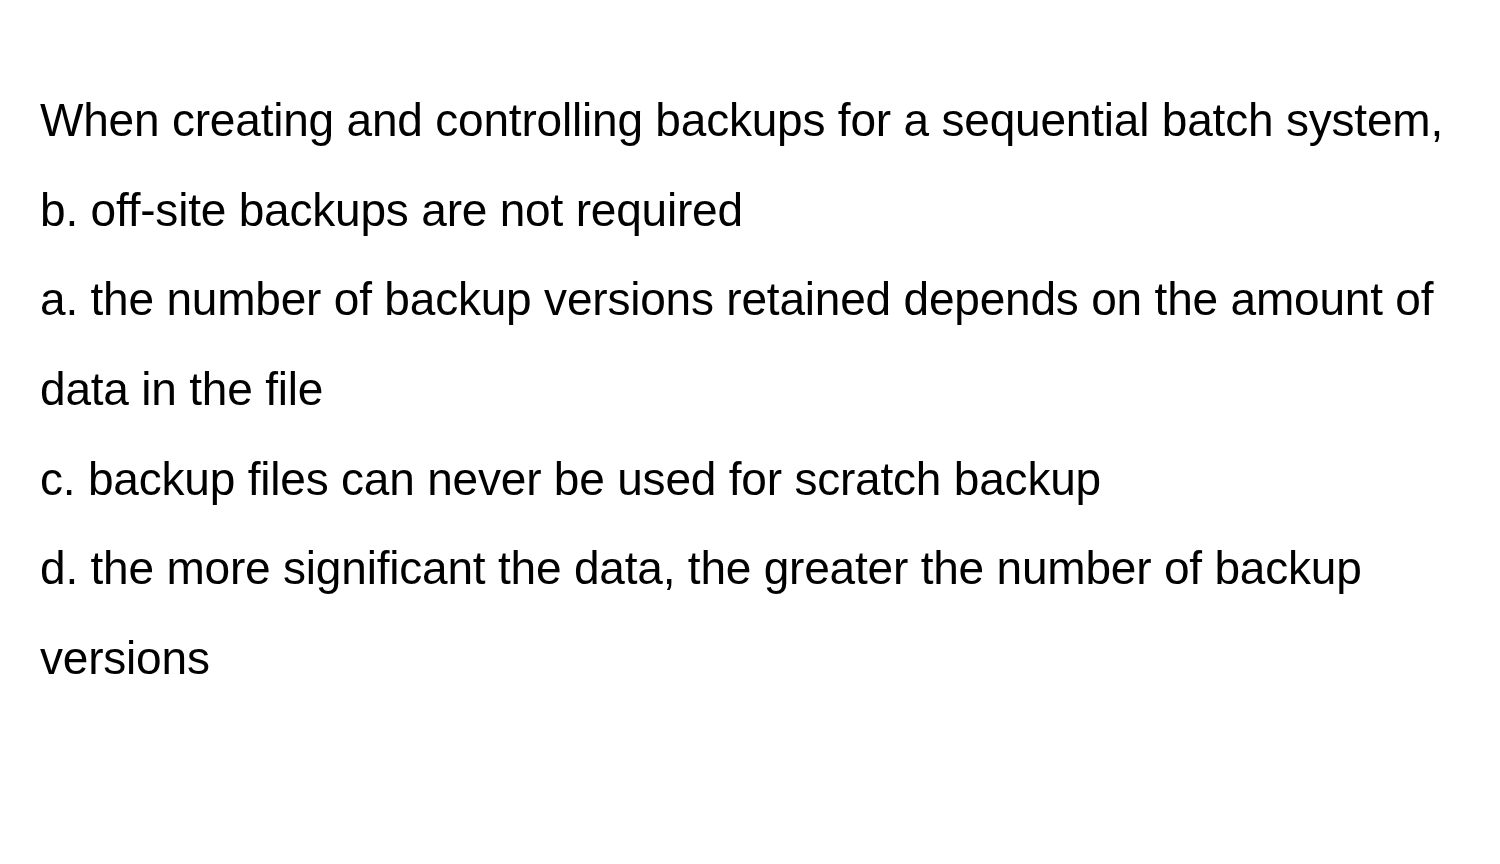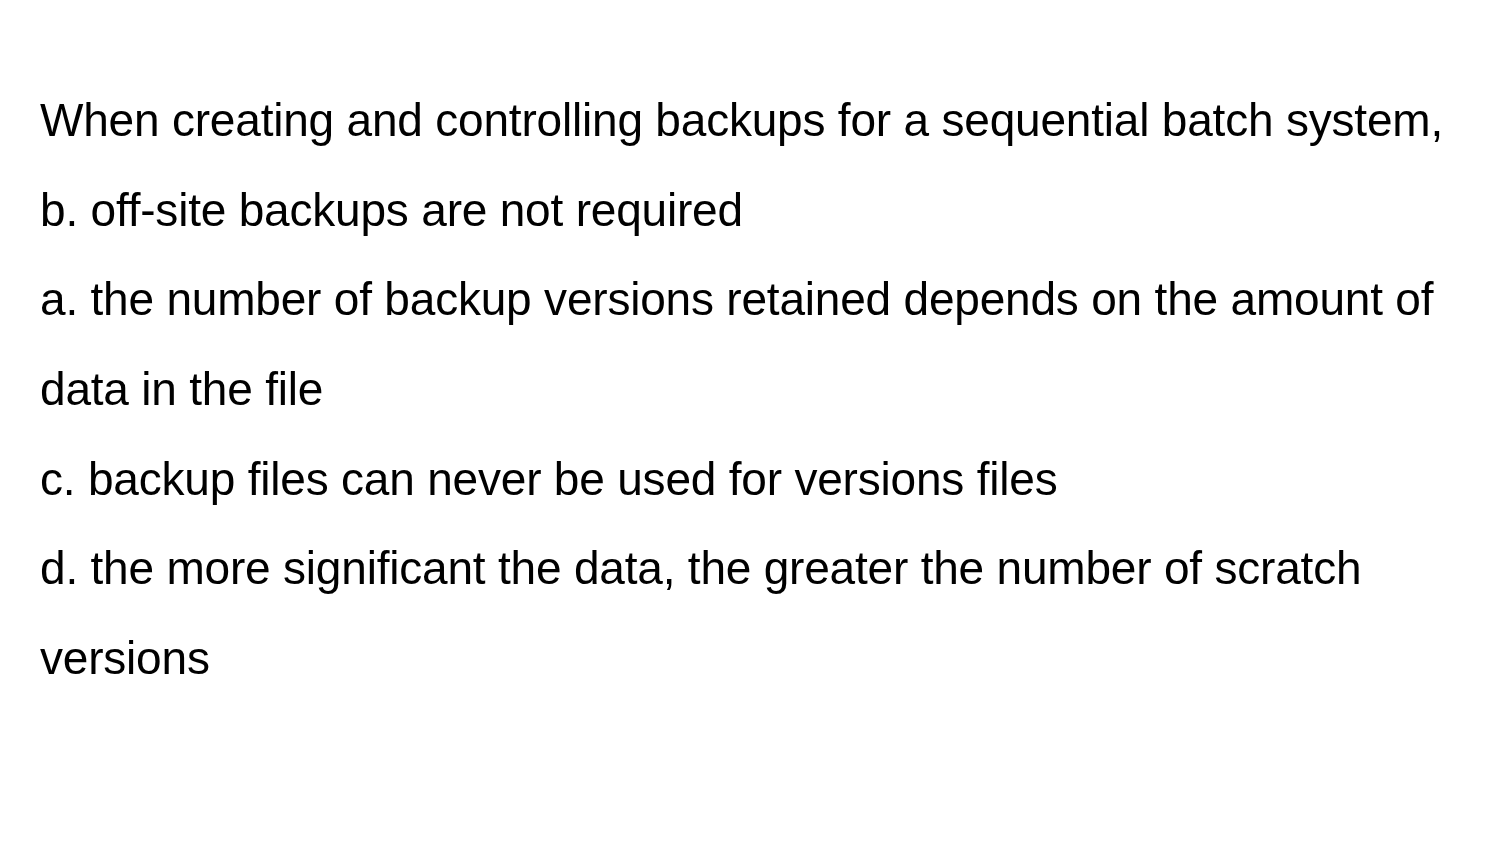--- a/index.html
+++ b/index.html
@@ -22,15 +22,15 @@
     display: block;
   }
 </style>
 </head>
 <body>
 
 <div class="content">
   <span class="block">When creating and controlling backups for a sequential batch system,</span>
   <span class="block">b. off-site backups are not required</span>
   <span class="block">a. the number of backup versions retained depends on the amount of data in the file</span>
-  <span class="block">c. backup files can never be used for versions files</span>
-  <span class="block">d. the more significant the data, the greater the number of scratch versions</span>
+  <span class="block">c. backup files can never be used for scratch backup</span>
+  <span class="block">d. the more significant the data, the greater the number of backup versions</span>
 </div>
 
 </body></html>

